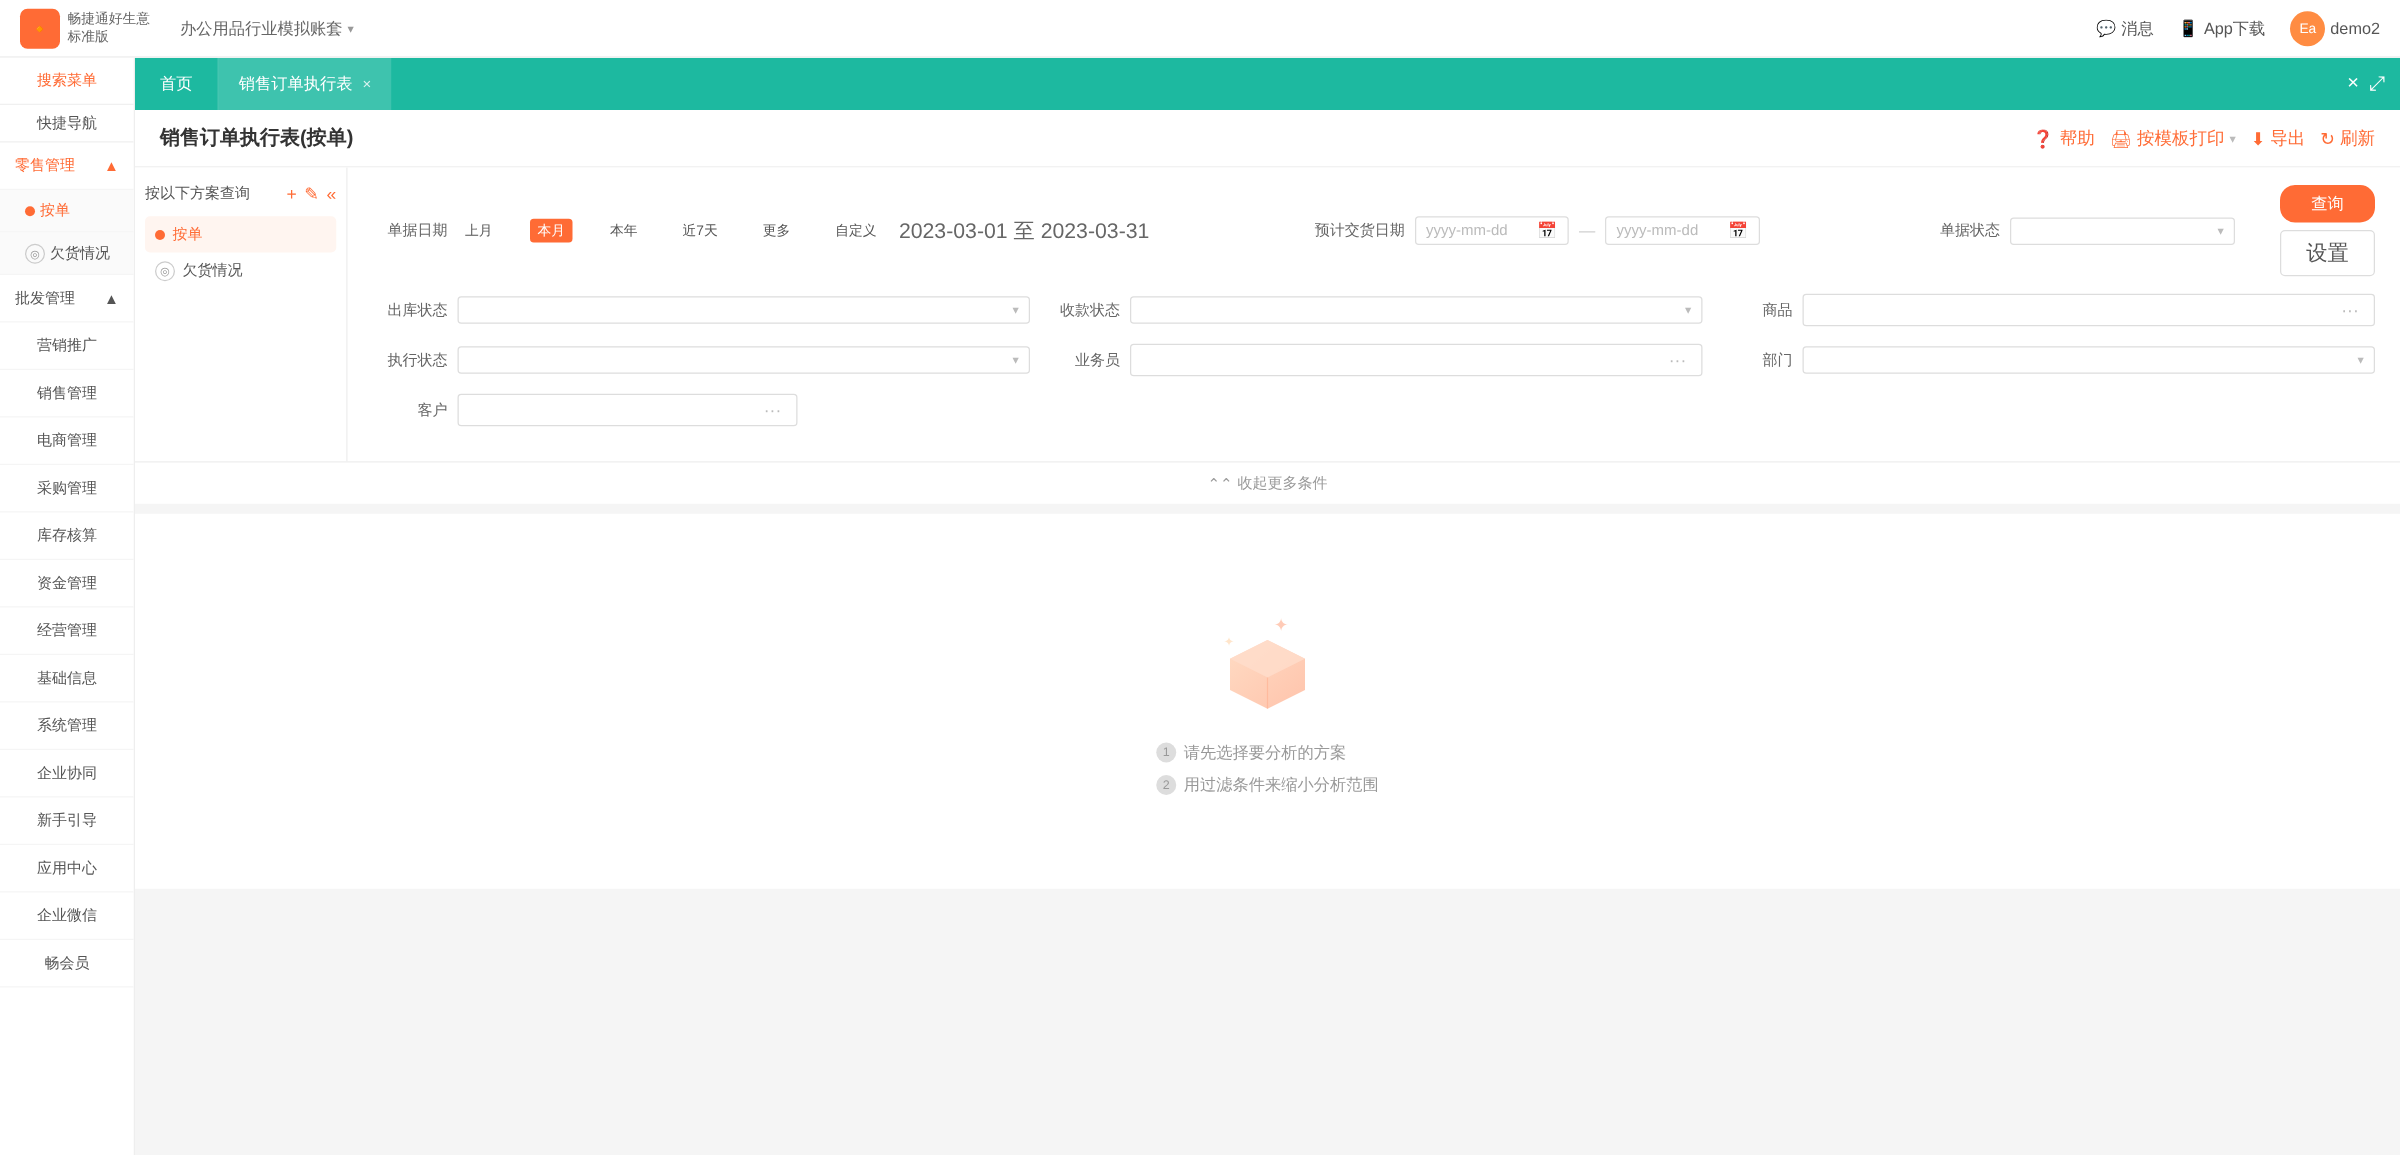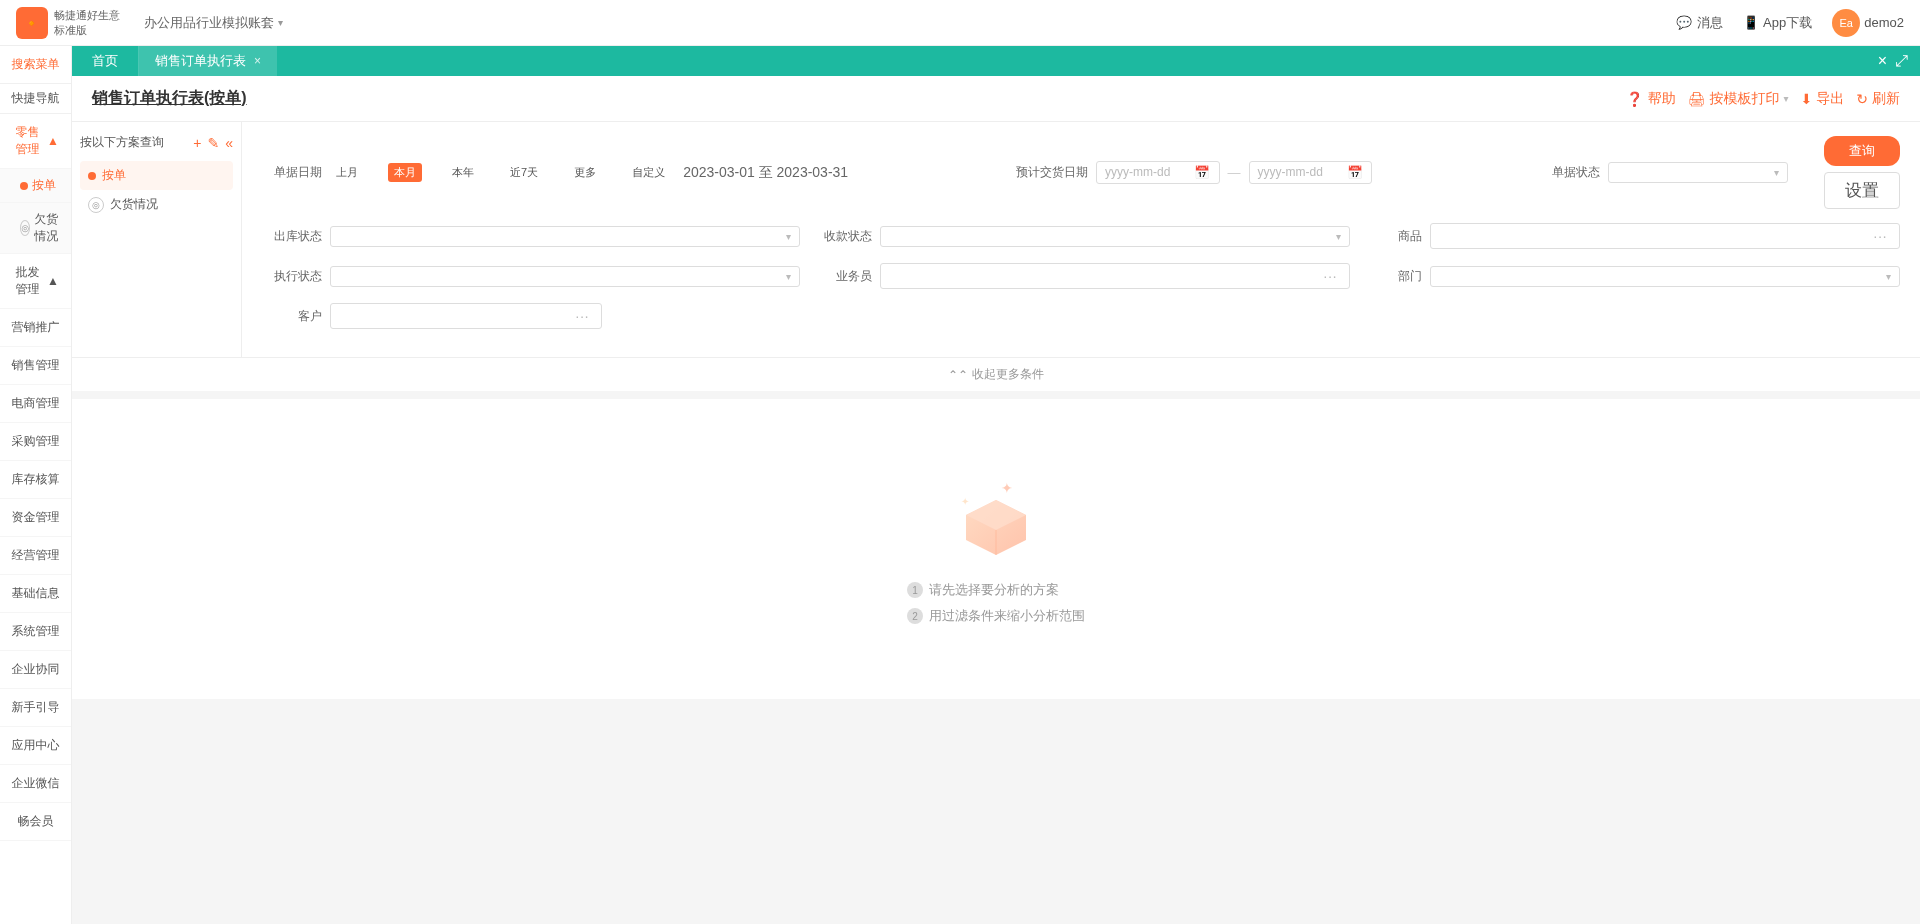--- a/index.html
+++ b/index.html
@@ -82,21 +82,21 @@
 
     
     .main-layout {
       display: flex;
       flex: 1;
       overflow: hidden;
     }
 
     
     .sidebar {
-      width: 72px;
+      width: 108px;
       background: #fff;
       border-right: 1px solid #eee;
       display: flex;
       flex-direction: column;
       overflow-y: auto;
     }
     .sidebar-search {
       padding: 10px 8px;
       color: #ff6b35;
       font-size: 12px;
@@ -149,21 +149,21 @@
     
     .content-area {
       flex: 1;
       display: flex;
       flex-direction: column;
       overflow: hidden;
     }
 
     
     .tab-bar {
-      height: 30px;
+      height: 42px;
       background: #1db9a0;
       display: flex;
       align-items: center;
       padding: 0 0;
     }
     .tab-home {
       padding: 0 20px;
       height: 100%;
       display: flex;
       align-items: center;
@@ -214,21 +214,20 @@
       padding: 12px 20px;
       display: flex;
       align-items: center;
       justify-content: space-between;
       border-bottom: 1px solid #eee;
     }
     .page-title {
       font-size: 16px;
       font-weight: bold;
       color: #333;
-      text-decoration: underline;
     }
     .page-actions {
       display: flex;
       align-items: center;
       gap: 12px;
     }
     .action-btn {
       display: flex;
       align-items: center;
       gap: 4px;
@@ -639,21 +638,21 @@
               <span class="filter-label">单据日期</span>
               <div class="date-range filter-row-date">
                 <span class="date-tag">上月</span>
                 <span class="date-tag active">本月</span>
                 <span class="date-tag">本年</span>
                 <span class="date-tag">近7天</span>
                 <span class="date-tag">更多</span>
                 <span class="date-tag">自定义</span>
               </div>
             </div>
-            <div style="font-size:14px;color:#666;white-space:nowrap;">2023-03-01 至 2023-03-31</div>
+            <div style="font-size:17px;color:#666;white-space:nowrap;">2023-03-01 至 2023-03-31</div>
 
             <div style="flex:1;"></div>
 
             <div class="filter-field" style="flex:none;display:flex;align-items:center;gap:8px;">
               <span class="filter-label">预计交货日期</span>
               <div class="date-single">
                 <span>yyyy-mm-dd</span>
                 <span class="cal-icon">📅</span>
               </div>
               <span class="date-separator">—</span>

